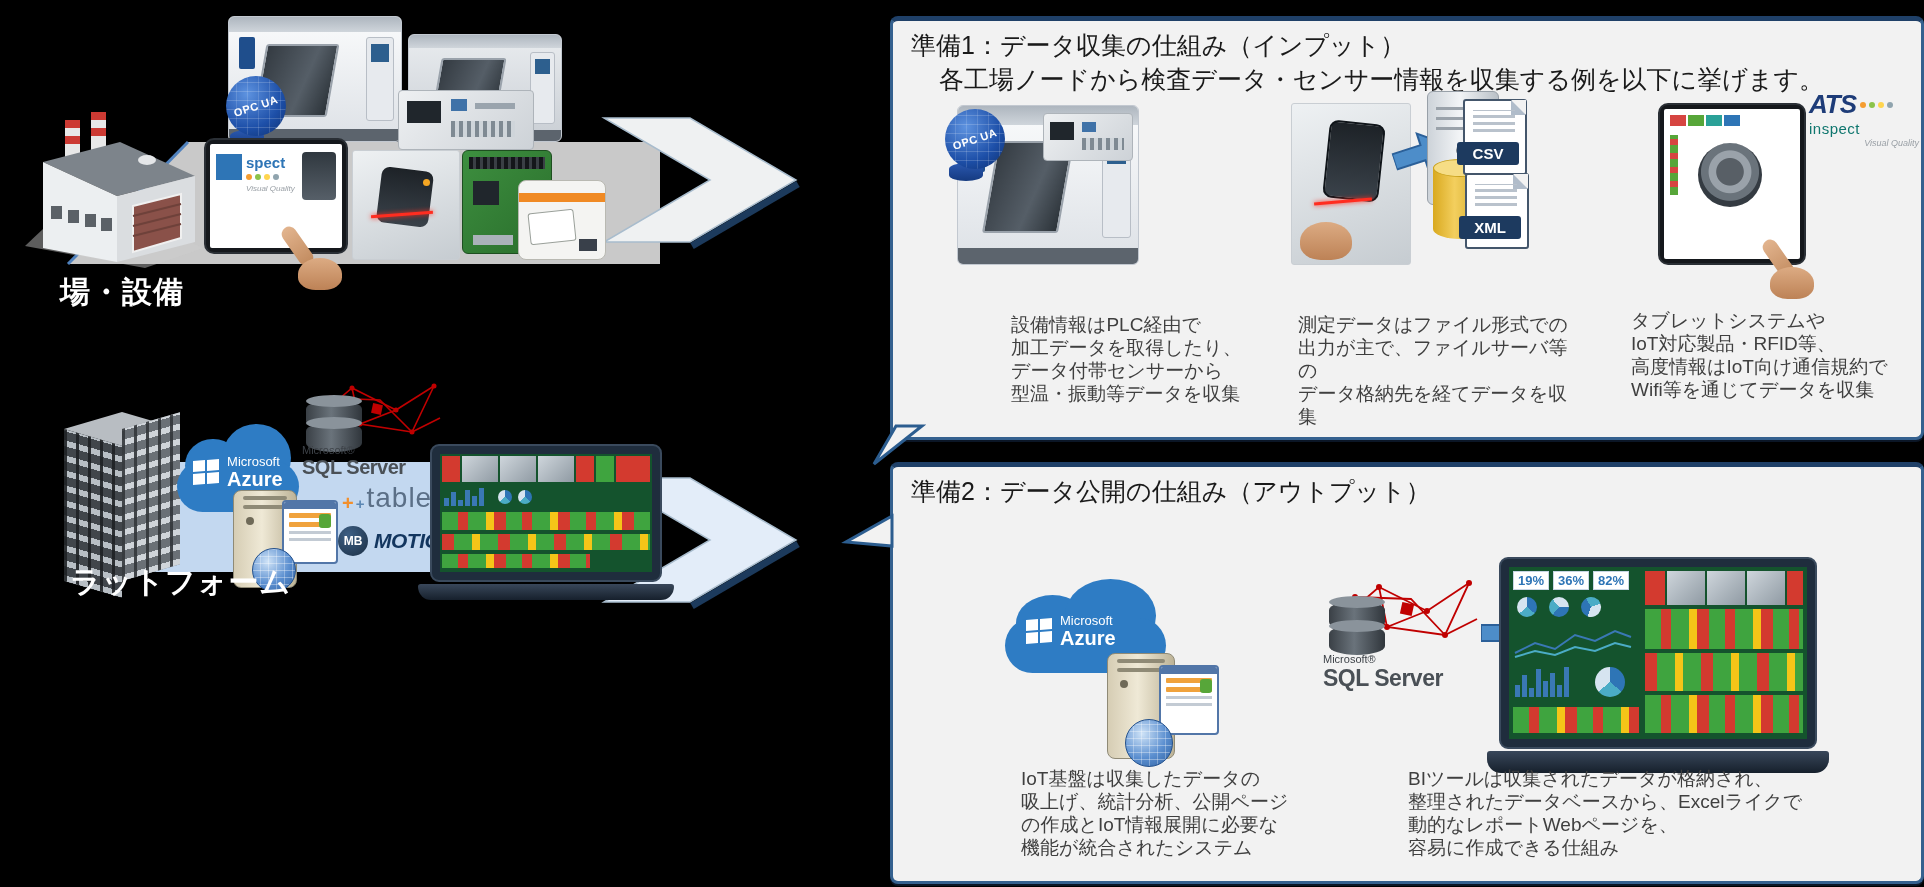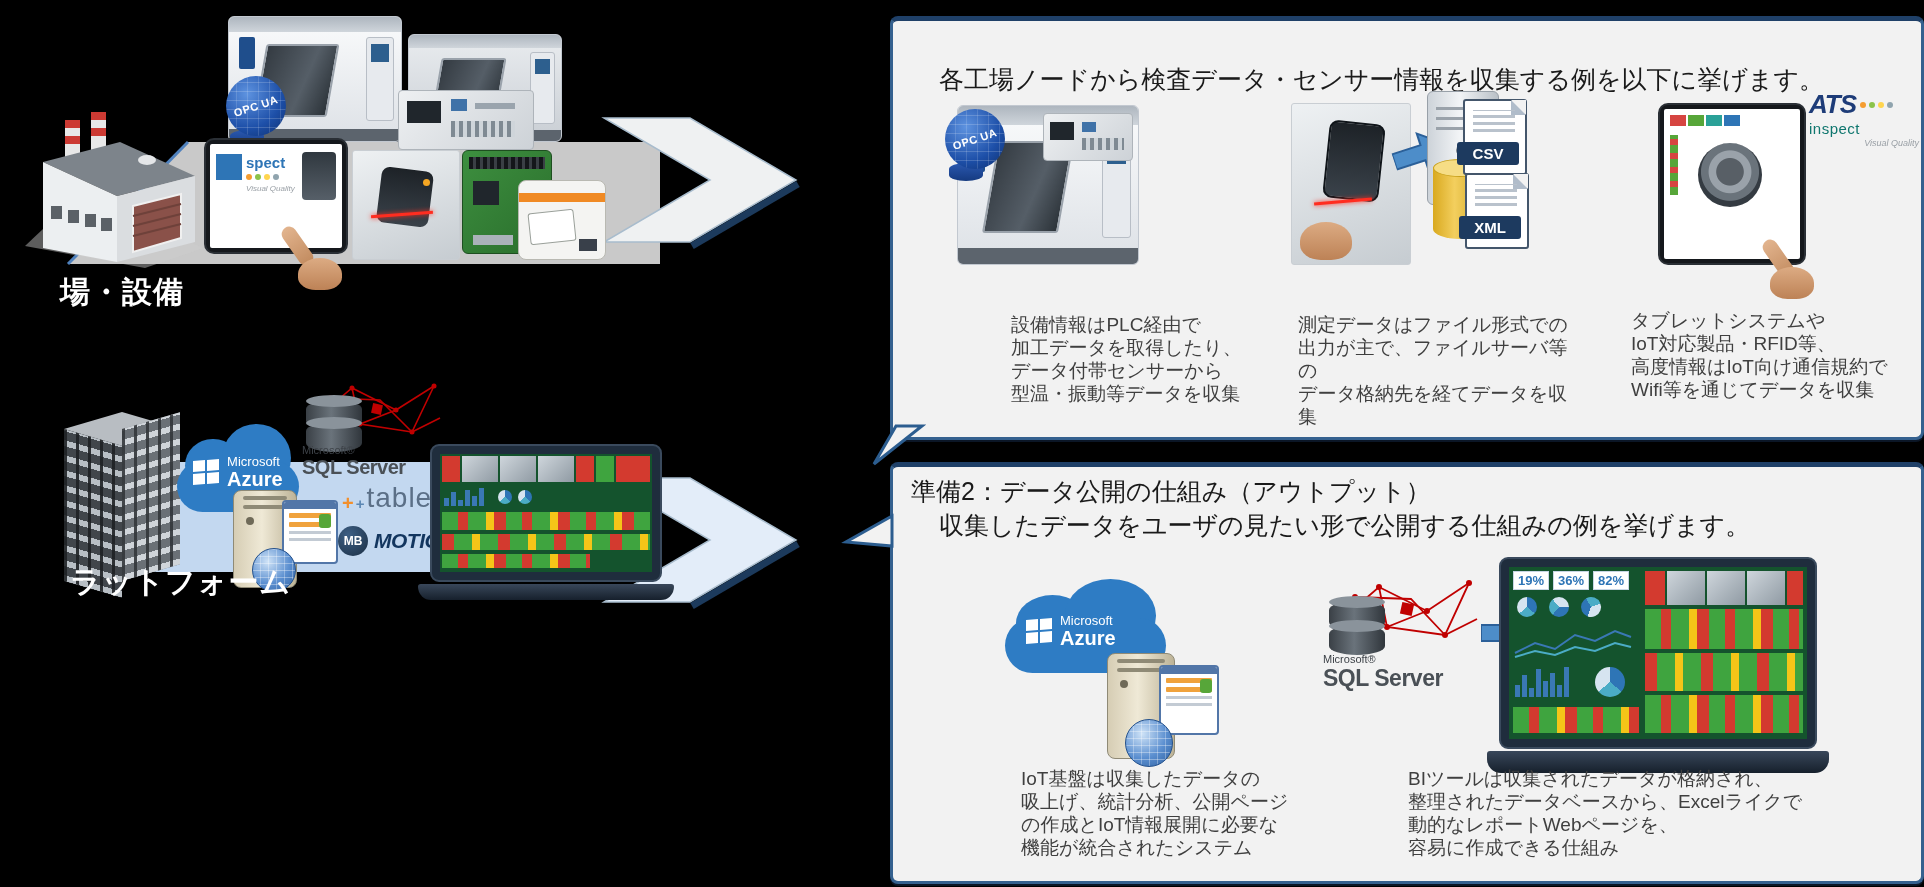--- a/index.html
+++ b/index.html
@@ -355,20 +355,21 @@
   </div>
 
   <div class="label-big" style="left:70px;top:562px;z-index:7;">ラットフォーム</div>
 
   <svg class="abs" style="left:592px;top:466px;" width="215" height="148">
     <polygon points="12,12 98,12 204,74 98,136 12,136 118,74" fill="#e3edf9" stroke="#a8bccd" stroke-width="1.5"></polygon>
     <line x1="100" y1="140" x2="206" y2="78" stroke="#1c3a5c" stroke-width="7"></line>
   </svg>
 
   <div class="panel" style="left:890px;top:16px;width:1028px;height:416px;">
+    <div class="ptitle">準備1：データ収集の仕組み（インプット）</div>
     <div class="psub">各工場ノードから検査データ・センサー情報を収集する例を以下に挙げます。</div>
 
     <div class="machine" style="left:64px;top:84px;width:180px;height:158px;">
       <div class="mtop"></div>
       <div class="mlogo"></div>
       <div class="mwin"></div>
       <div class="mpanel"></div>
       <div class="mbase"></div>
     </div>
     <div class="board" style="left:150px;top:92px;width:88px;height:46px;z-index:2;">
@@ -447,21 +448,20 @@
 IoT対応製品・RFID等、
 高度情報はIoT向け通信規約で
 Wifi等を通じてデータを収集</div>
   </div>
   <svg class="abs" style="left:862px;top:424px;z-index:3;" width="70" height="44">
     <polygon points="34,2 60,2 12,40" fill="#f2f2f2" stroke="#2c5d8f" stroke-width="3"></polygon>
   </svg>
 
   <div class="panel" style="left:890px;top:462px;width:1028px;height:414px;">
     <div class="ptitle">準備2：データ公開の仕組み（アウトプット）</div>
-    <div class="psub">収集したデータをユーザの見たい形で公開する仕組みの例を挙げます。</div>
 
     <div class="cloud" style="left:105px;top:112px;width:175px;height:98px;">
       <div class="cb1"></div>
       <div class="cb2"></div>
       <div class="cbar"></div>
       <div class="ccontent" style="top:36%;">
         <div class="mswin">
             <span></span>
             <span></span>
             <span></span>

